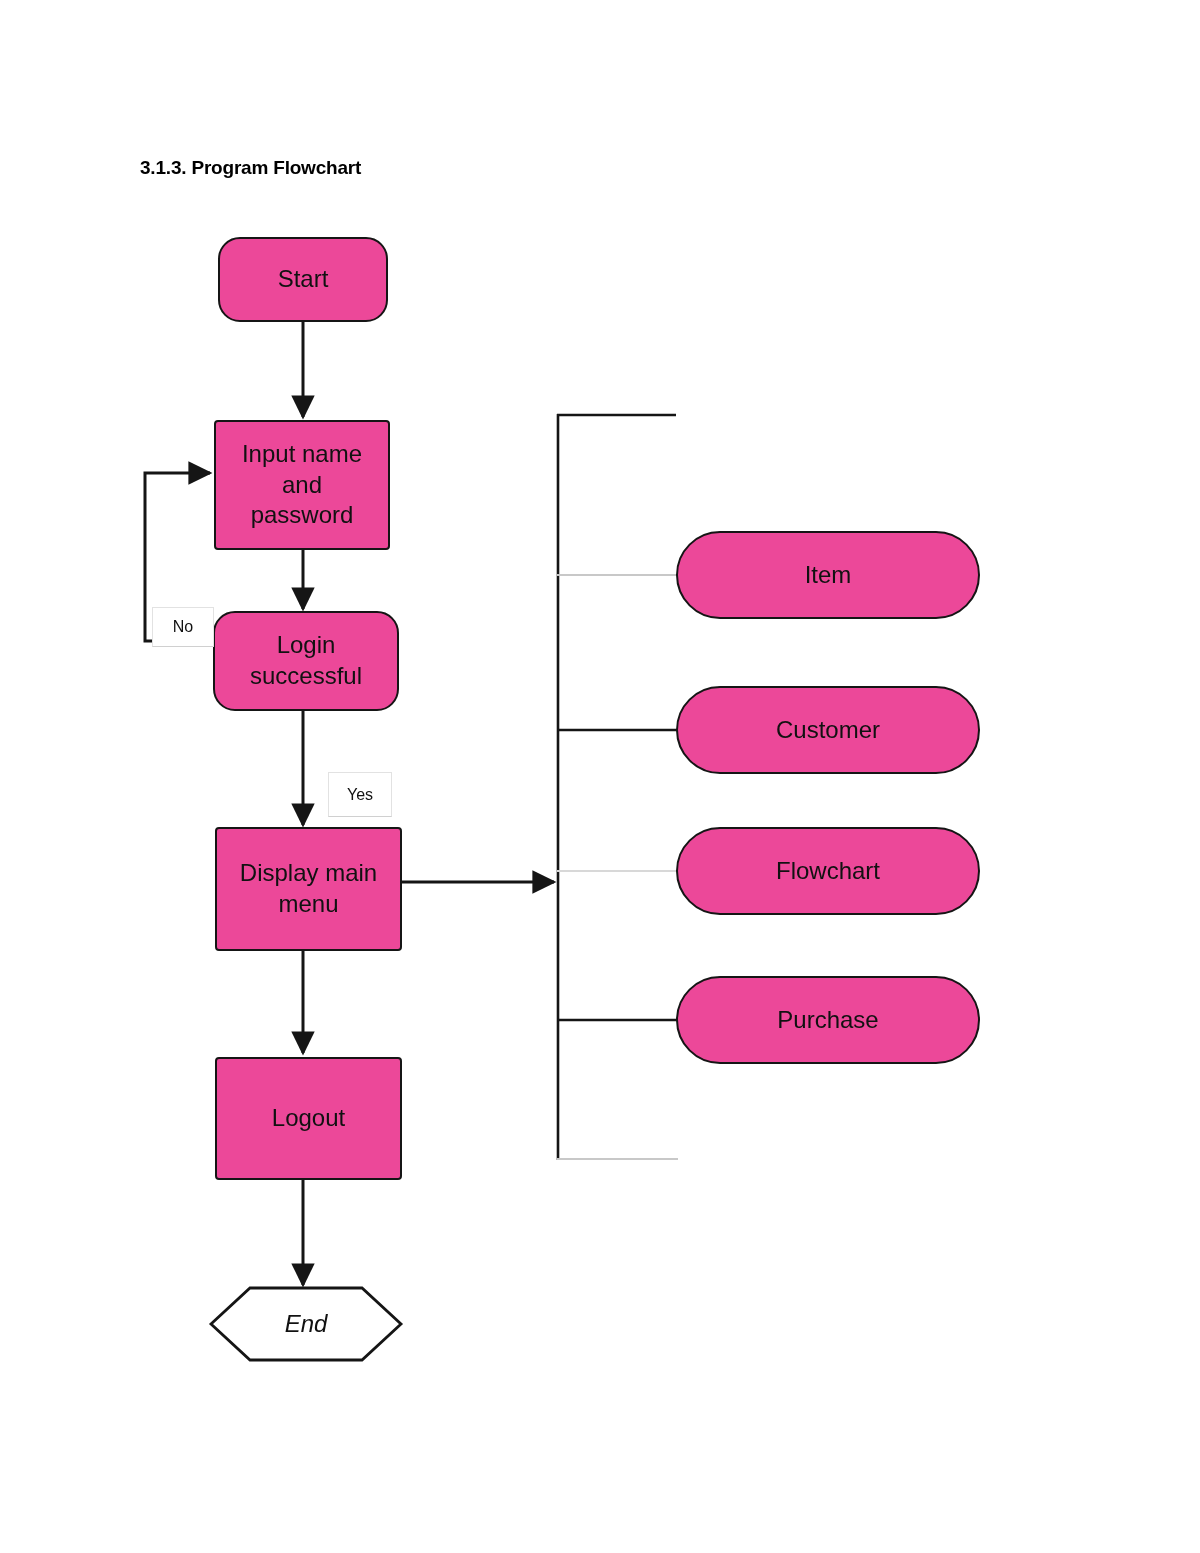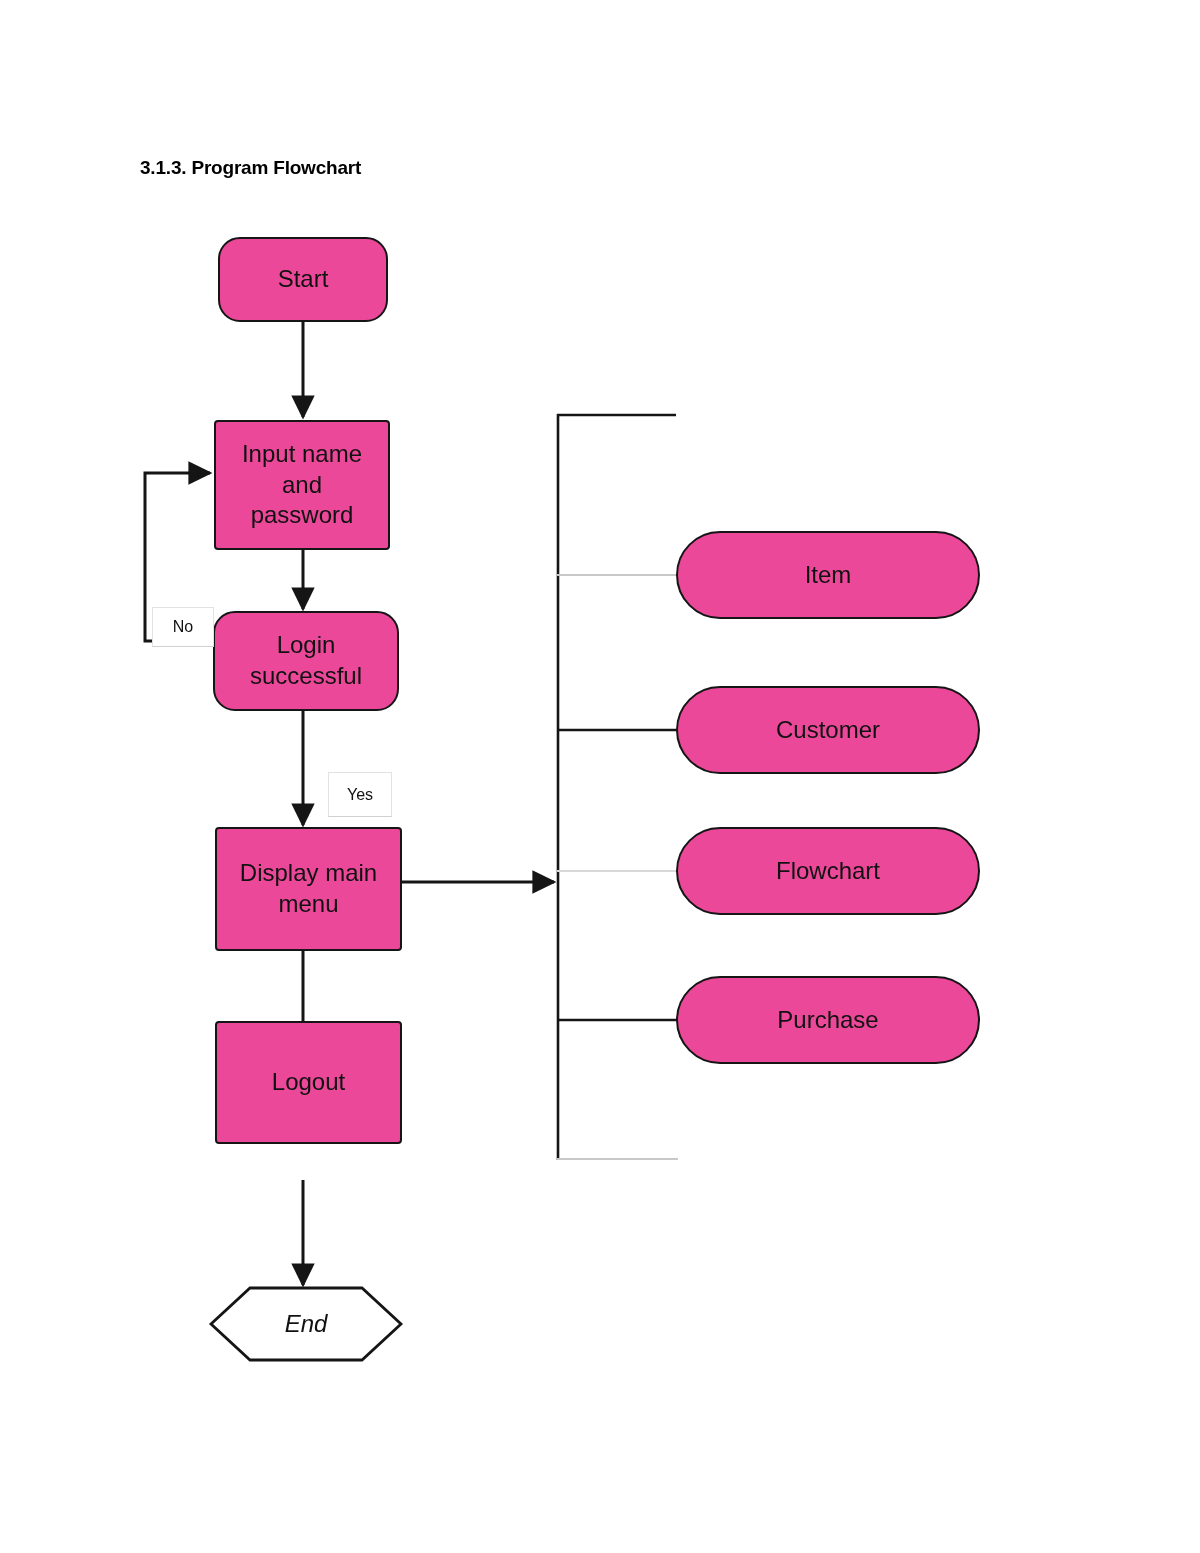--- a/index.html
+++ b/index.html
@@ -174,21 +174,21 @@
   <div class="node node-round" style="left:213px; top:592px; width:186px; height:100px;">
     <span class="node-label">Login
 successful</span>
   </div>
 
   <div class="node node-rect" style="left:215px; top:808px; width:187px; height:124px;">
     <span class="node-label">Display main
 menu</span>
   </div>
 
-  <div class="node node-rect" style="left:215px; top:1002px; width:187px; height:123px;">
+  <div class="node node-rect" style="left:215px; top:1038px; width:187px; height:123px;">
     <span class="node-label">Logout</span>
   </div>
 
   <div class="node-hex" style="left:208px; top:1266px; width:196px; height:78px;">
     <svg class="hex-svg" width="196" height="78" viewBox="0 0 196 78" xmlns="http://www.w3.org/2000/svg">
       <polygon points="42,3 154,3 193,39 154,75 42,75 3,39" fill="#ffffff" stroke="#151515" stroke-width="2.8"></polygon>
     </svg>
     <span class="node-label">End</span>
   </div>
 

